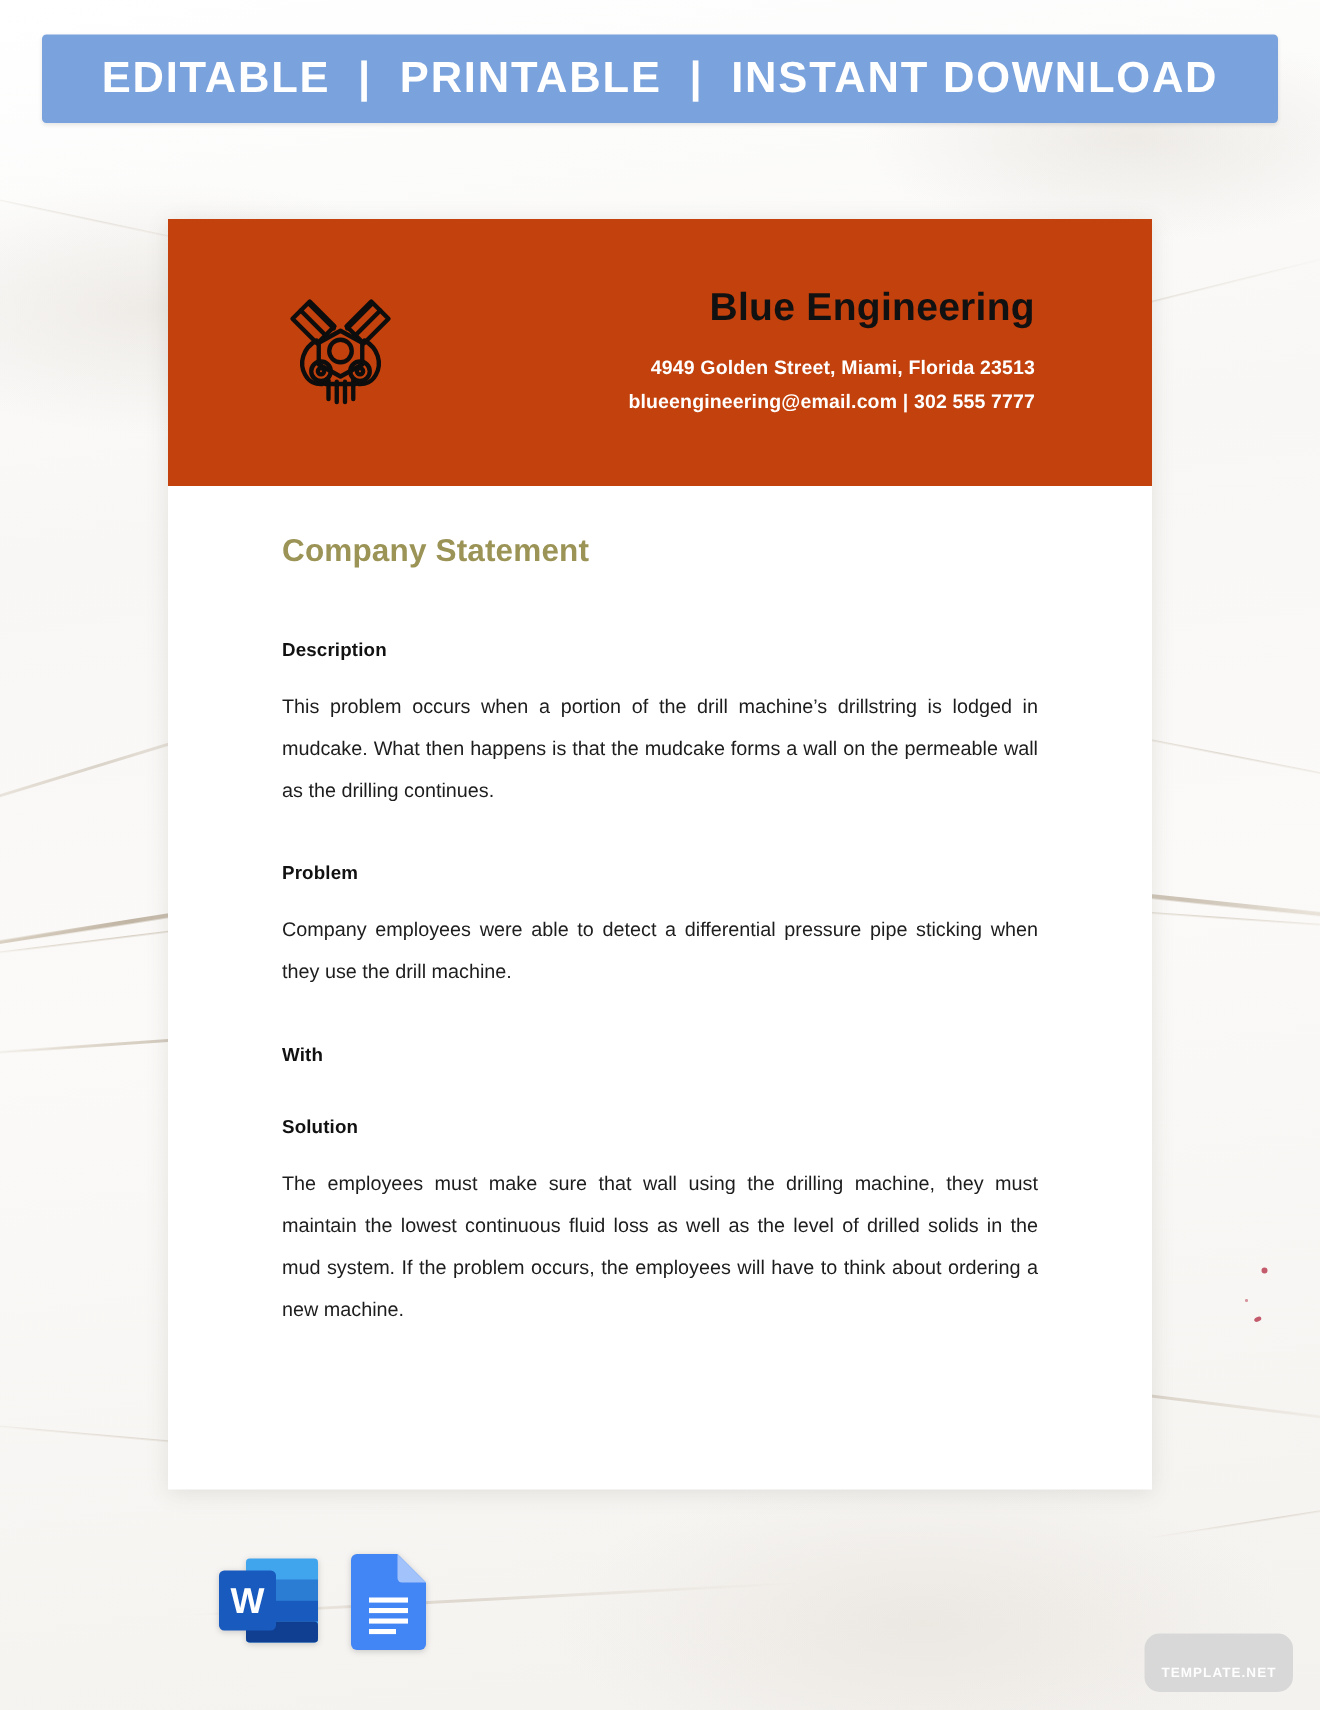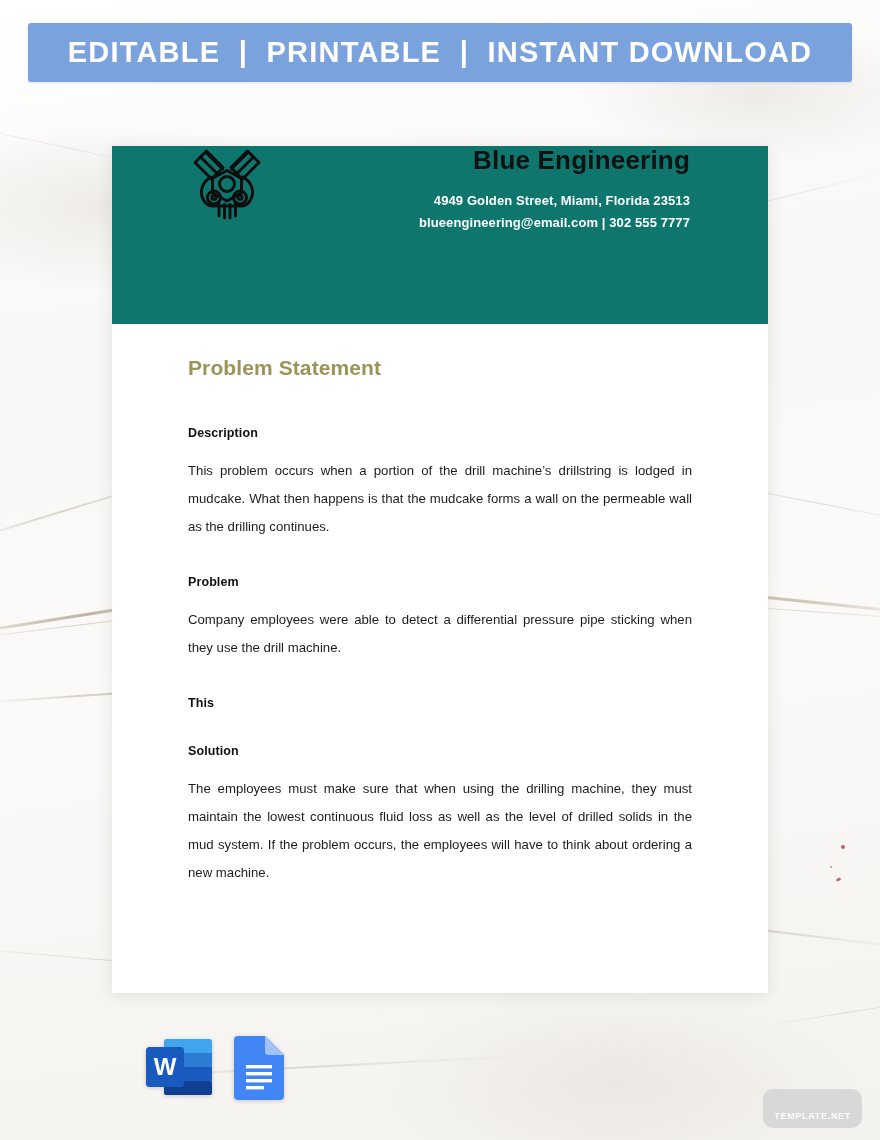--- a/index.html
+++ b/index.html
@@ -76,22 +76,22 @@
 
   
   .doc {
     position:absolute; left:112px; top:146px;
     width:656px; height:847px;
     background:#ffffff;
     box-shadow:0 2px 14px rgba(80,75,65,.13);
   }
   .doc-header {
     height:178px;
-    background:#0f766e;
-    display:flex; align-items:flex-start;
+    background:#c2410c;
+    display:flex; align-items:center;
     padding:0 78px 0 76px;
   }
   .logo-wrap { width:78px; flex:0 0 78px; display:flex; align-items:center; justify-content:center; }
   .logo-wrap svg { display:block; }
 
   .company-block { flex:1; text-align:right; }
   .company-name {
     color:#111111;
     font-size:26px;
     font-weight:bold;
@@ -225,39 +225,39 @@
       <div class="company-block">
         <div class="company-name">Blue Engineering</div>
         <div class="company-line">4949 Golden Street, Miami, Florida 23513</div>
         <div class="company-line">blueengineering@email.com | 302 555 7777</div>
       </div>
 
     </div>
 
     <div class="doc-body">
 
-      <div class="doc-title">Problem Statement</div>
+      <div class="doc-title">Company Statement</div>
 
       <div class="section">
         <div class="section-label">Description</div>
         <div class="section-text">This problem occurs when a portion of the drill machine’s drillstring is lodged in mudcake. What then happens is that the mudcake forms a wall on the permeable wall as the drilling continues.</div>
       </div>
 
       <div class="section">
         <div class="section-label">Problem</div>
         <div class="section-text">Company employees were able to detect a differential pressure pipe sticking when they use the drill machine.</div>
       </div>
 
       <div class="section">
-        <div class="section-label">This</div>
+        <div class="section-label">With</div>
       </div>
 
       <div class="section">
         <div class="section-label">Solution</div>
-        <div class="section-text">The employees must make sure that when using the drilling machine, they must maintain the lowest continuous fluid loss as well as the level of drilled solids in the mud system. If the problem occurs, the employees will have to think about ordering a new machine.</div>
+        <div class="section-text">The employees must make sure that wall using the drilling machine, they must maintain the lowest continuous fluid loss as well as the level of drilled solids in the mud system. If the problem occurs, the employees will have to think about ordering a new machine.</div>
       </div>
 
     </div>
   </div>
 
   <div class="formats">
 
     <svg class="fmt-icon" width="66" height="62" viewBox="0 0 66 62">
       <rect x="18" y="3" width="48" height="56" rx="2.5" fill="#41a5ee"></rect>
       <rect x="18" y="17" width="48" height="14" fill="#2b7cd3"></rect>

